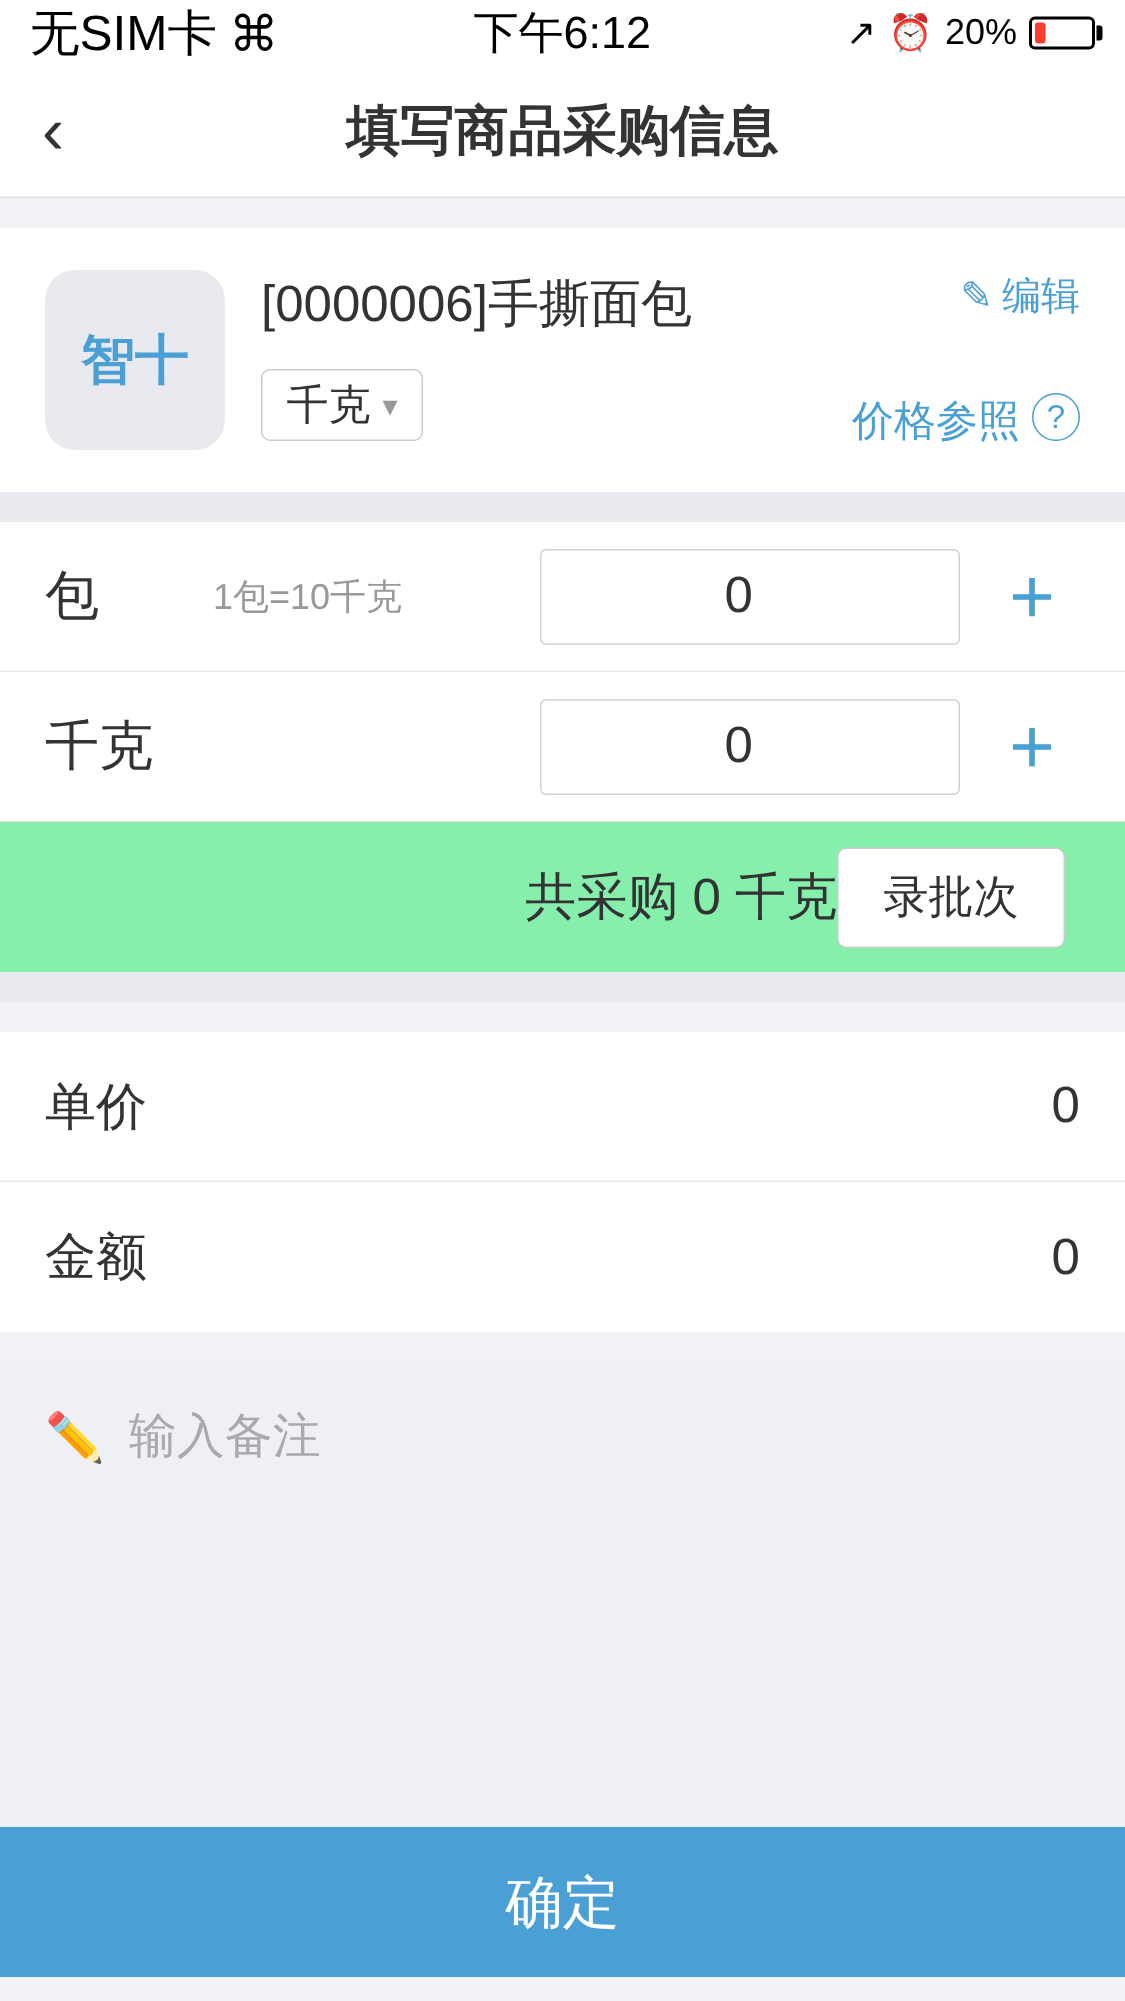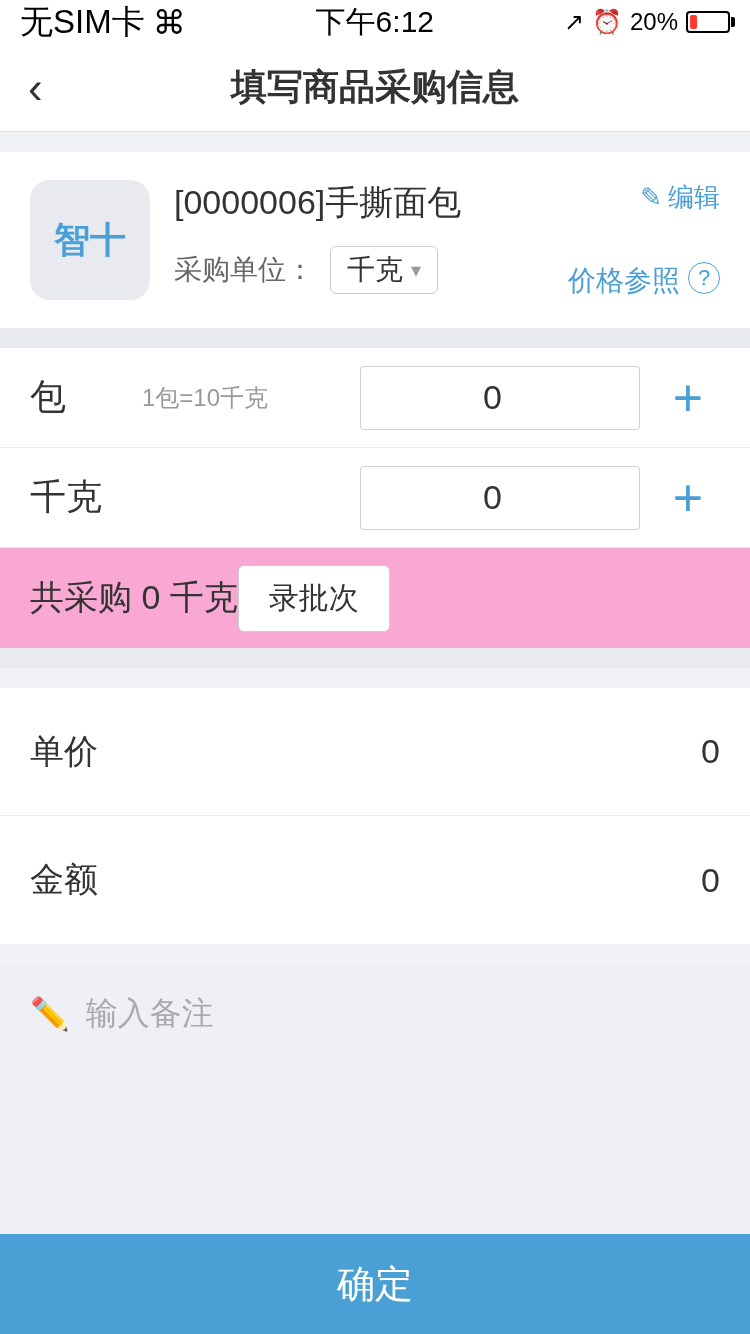--- a/index.html
+++ b/index.html
@@ -237,25 +237,25 @@
       font-size: 52px;
       display: flex;
       align-items: center;
       justify-content: center;
       cursor: pointer;
       line-height: 1;
     }
 
     
     .summary-row {
-      background: #f9a8d4;
-      display: flex;
-      align-items: center;
-      justify-content: flex-start;
-      padding: 0 30px;
+      background: #86efac;
+      display: flex;
+      align-items: center;
+      justify-content: flex-end;
+      padding: 0 40px;
       height: 100px;
     }
     .summary-text {
       font-size: 34px;
       color: #333;
     }
     .batch-btn {
       border: 1px solid #ccc;
       background: #fff;
       padding: 12px 30px;
@@ -268,21 +268,21 @@
     
     .price-section {
       background: #fff;
       margin-top: 20px;
     }
     .price-row {
       display: flex;
       align-items: center;
       justify-content: space-between;
       padding: 14px 30px;
-      height: 128px;
+      height: 100px;
       border-bottom: 1px solid #e8eaf0;
     }
     .price-row:last-child {
       border-bottom: none;
     }
     .price-label {
       font-size: 34px;
       color: #333;
     }
     .price-value {
@@ -312,21 +312,21 @@
     
     .bottom-area {
       flex: 1;
       background: #eef0f5;
       min-height: 280px;
     }
 
     
     .confirm-btn {
       position: fixed;
-      bottom: 0;
+      bottom: 16px;
       left: 0;
       width: 750px;
       height: 100px;
       background: #4a9fd4;
       color: #fff;
       font-size: 38px;
       border: none;
       cursor: pointer;
       display: flex;
       align-items: center;
@@ -357,21 +357,20 @@
   <div class="nav-title">填写商品采购信息</div>
 </div>
 
 <div class="product-card">
   <div class="product-image">
     <span class="product-image-logo">智十</span>
   </div>
   <div class="product-info">
     <div class="product-name">[0000006]手撕面包</div>
     <div class="product-unit-row">
-      <span>采购单位：</span>
       <div class="unit-selector">
         <span>千克</span>
         <span class="unit-arrow">▾</span>
       </div>
     </div>
   </div>
   <div class="edit-btn">
     <span>✎</span>
     <span>编辑</span>
   </div>

